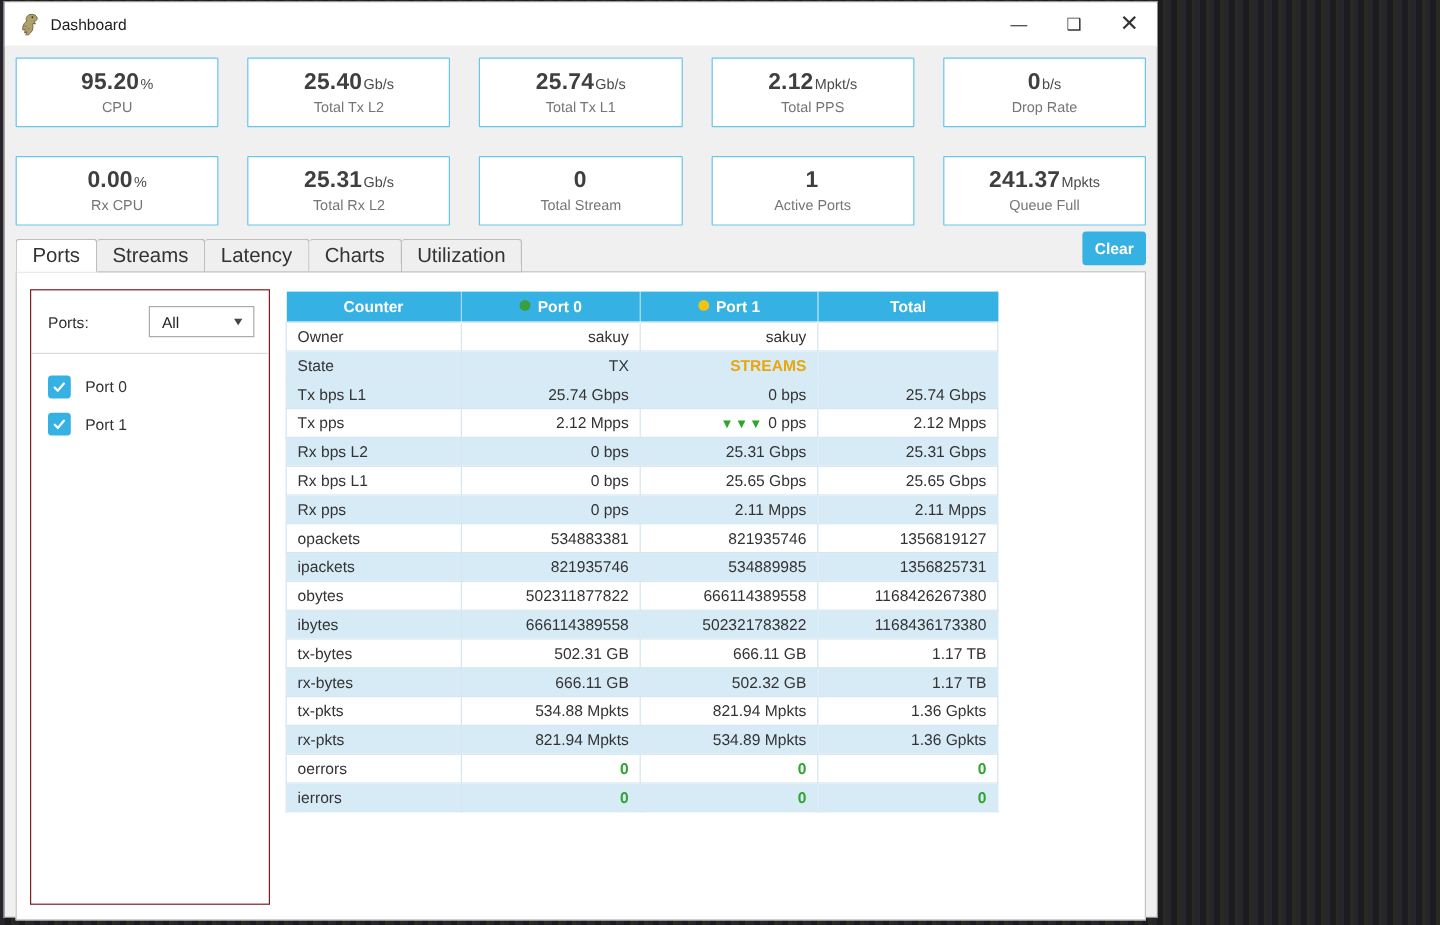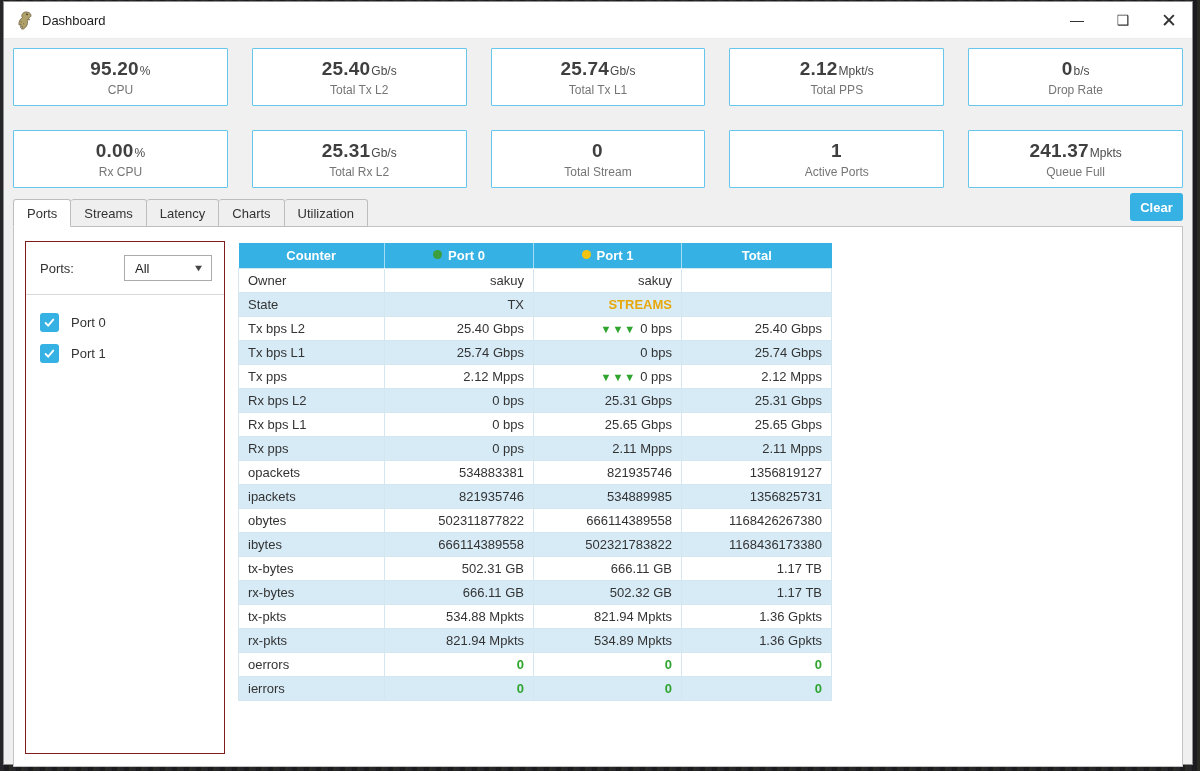--- a/index.html
+++ b/index.html
@@ -5,21 +5,21 @@
   * { margin:0; padding:0; box-sizing:border-box; }
   html,body { width:1200px; height:771px; overflow:hidden; }
   body {
     font-family:"Liberation Sans", sans-serif;
     background:
       repeating-linear-gradient(90deg, #26262a 0 4px, #1c1c20 4px 9px, #2a2a24 9px 12px),
       #1e1e22;
   }
 
   .window {
-    position:absolute; left:3px; top:1px; width:1190px; height:764px;
+    position:absolute; left:3px; top:1px; width:962px; height:764px;
     background:#f0f0f0; border:1px solid #8f8f8f;
   }
 
   
   .titlebar {
     height:37px; background:#ffffff; display:flex; align-items:center;
     padding:0 0 0 12px; border-bottom:1px solid #ececec;
   }
   .app-icon { width:17px; height:19px; margin-right:9px; }
   .title-text { font-size:13px; color:#1d1d1d; }
@@ -42,21 +42,21 @@
   .stat-top { line-height:22px; }
   .stat-value { font-size:19px; font-weight:bold; color:#3f3f3f; letter-spacing:.2px; }
   .stat-unit { font-size:12px; color:#4a4a4a; margin-left:1px; }
   .stat-label { font-size:12px; color:#757575; margin-top:1px; }
 
   
   .tabrow { margin:11px 9px 0 9px; position:relative; height:28px; }
   .tabs { display:flex; position:relative; z-index:2; height:28px; }
   .tab {
     height:28px; padding:0 13px; display:flex; align-items:center;
-    font-size:13px; color:#333; background:#efefef;
+    font-size:17px; color:#333; background:#efefef;
     border:1px solid #bdbdbd; border-left-width:0;
     border-radius:3px 3px 0 0; cursor:default;
   }
   .tab:first-child { border-left-width:1px; }
   .tab.active { background:#fff; border-bottom-color:#fff; }
   .clear-btn {
     position:absolute; right:0; top:-6px; width:53px; height:28px;
     background:var(--accent); color:#fff; font-size:13px; font-weight:bold;
     border:none; border-radius:3px; display:flex; align-items:center; justify-content:center;
     cursor:pointer;
@@ -268,26 +268,20 @@
               <td class="c-val">sakuy</td>
               <td class="c-val">sakuy</td>
               <td class="c-val"></td>
             </tr>
             <tr class="alt">
               <td class="c-label">State</td>
               <td class="c-val">TX</td>
               <td class="c-val s-orange">STREAMS</td>
               <td class="c-val"></td>
             </tr>
-            <tr>
-              <td class="c-label">Tx bps L2</td>
-              <td class="c-val">25.40 Gbps</td>
-              <td class="c-val"><span class="arrows">▼▼▼</span>0 bps</td>
-              <td class="c-val">25.40 Gbps</td>
-            </tr>
             <tr class="alt">
               <td class="c-label">Tx bps L1</td>
               <td class="c-val">25.74 Gbps</td>
               <td class="c-val">0 bps</td>
               <td class="c-val">25.74 Gbps</td>
             </tr>
             <tr>
               <td class="c-label">Tx pps</td>
               <td class="c-val">2.12 Mpps</td>
               <td class="c-val"><span class="arrows">▼▼▼</span>0 pps</td>

